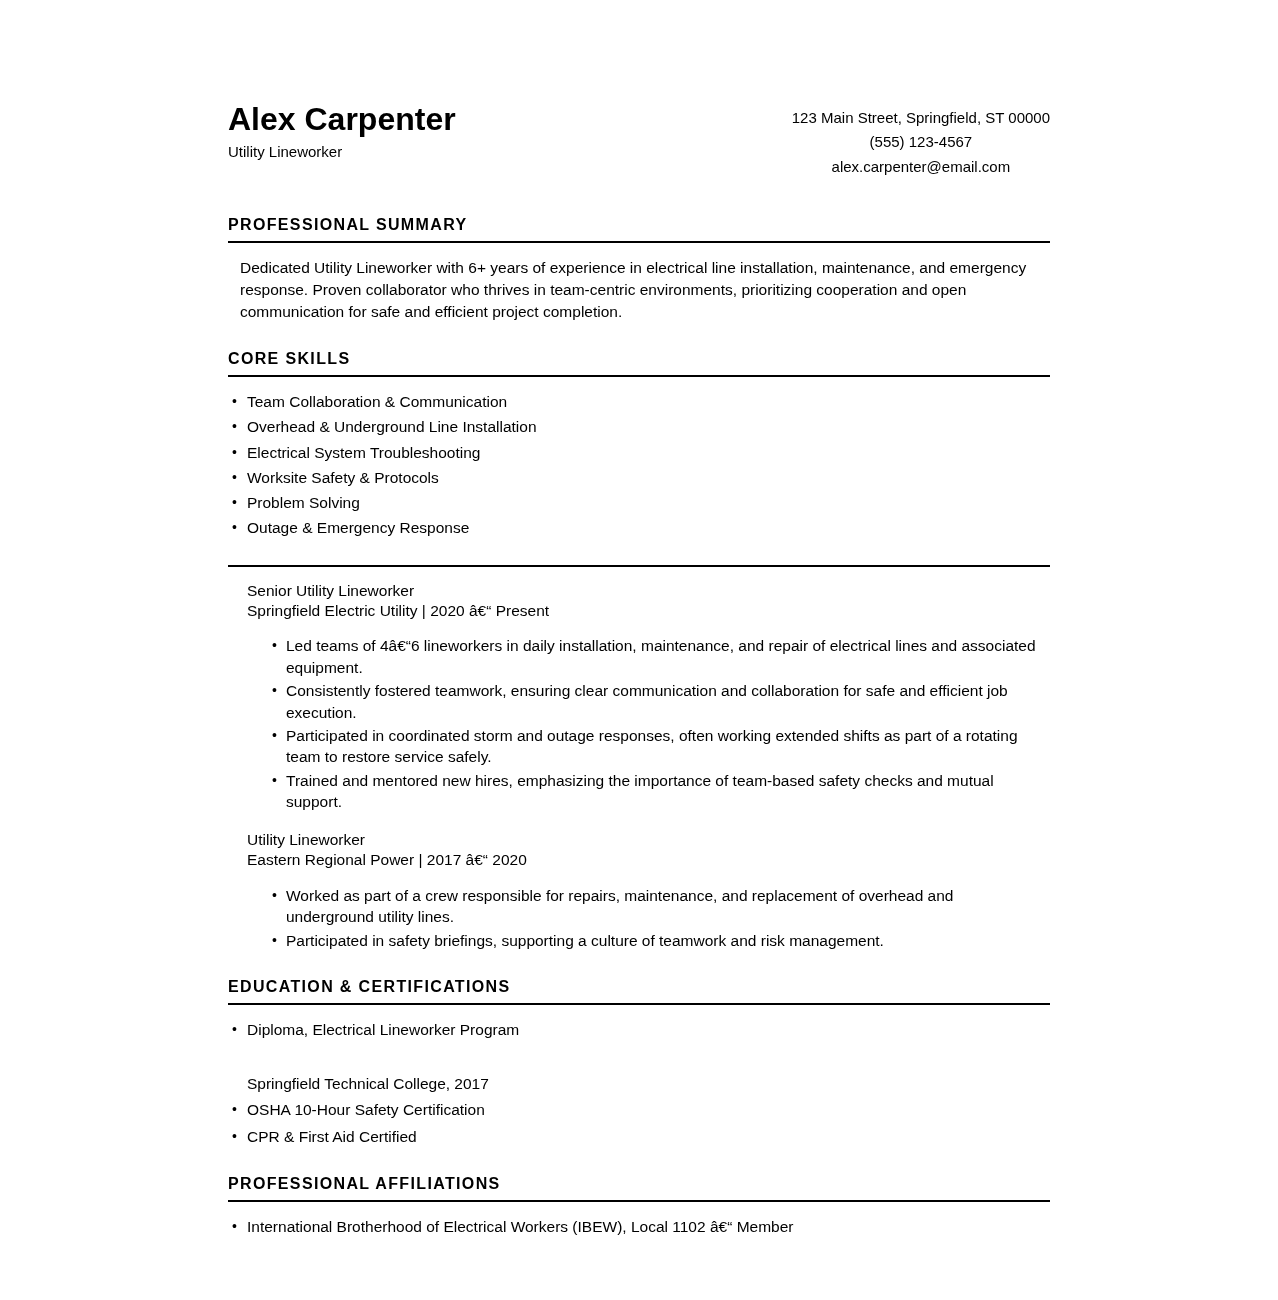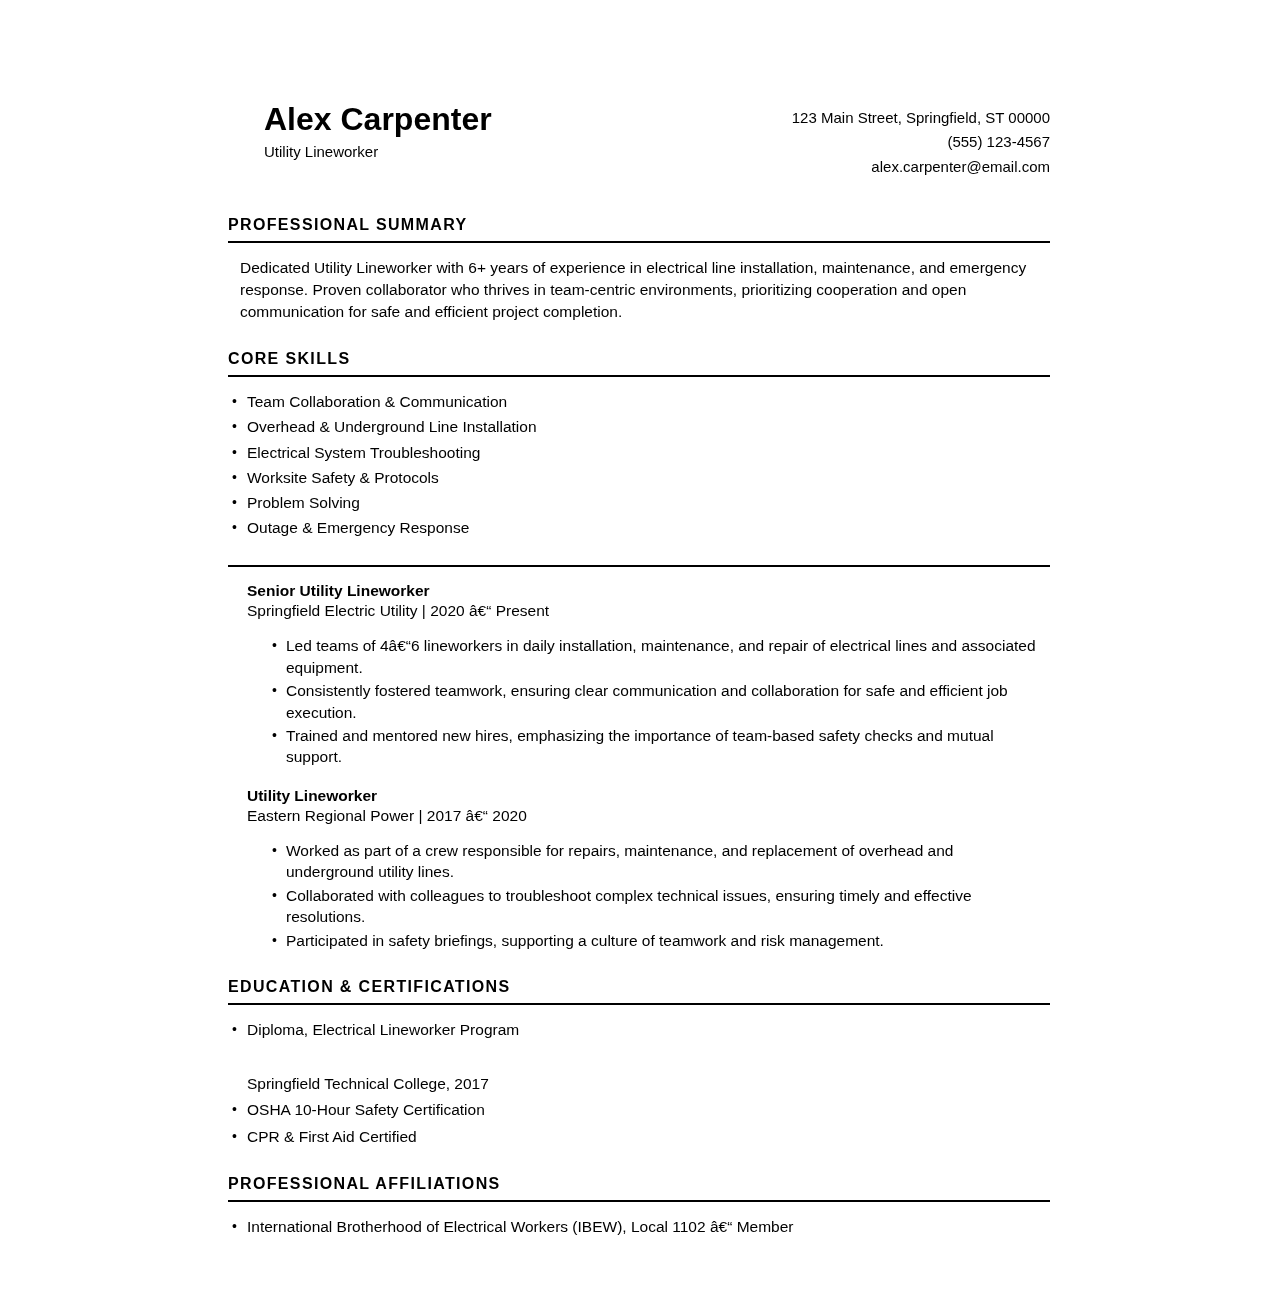--- a/index.html
+++ b/index.html
@@ -28,36 +28,36 @@
     width: 822px;
   }
 
   
   .resume-header {
     display: flex;
     align-items: flex-start;
     justify-content: space-between;
     margin-bottom: 36px;
   }
-  .identity { padding-top: 4px; margin-left: 36px; }
+  .identity { padding-top: 4px; }
   .name {
     font-size: 32px;
     font-weight: bold;
     line-height: 1.08;
     letter-spacing: 0px;
     margin: 0 0 6px 0;
   }
   .job-title-sub {
     font-size: 15px;
     font-weight: normal;
     line-height: 1.2;
     margin: 0;
   }
   .contact {
-    text-align: right;
+    text-align: center;
     font-size: 15px;
     line-height: 1.62;
     padding-top: 8px;
   }
   .contact div { white-space: nowrap; }
 
   
   .section { margin-bottom: 26px; }
   .section-title {
     font-size: 16px;
@@ -104,21 +104,21 @@
   ul.skills > li { margin-bottom: 3px; }
 
   
   .job { margin-bottom: 18px; }
   .job:last-child { margin-bottom: 0; }
   .job-heading {
     padding-left: 19px;
   }
   .job-title {
     font-size: 15.5px;
-    font-weight: bold;
+    font-weight: normal;
     line-height: 1.28;
     margin: 0;
   }
   .job-meta {
     font-size: 15.5px;
     line-height: 1.32;
     margin: 0;
   }
   ul.job-bullets {
     list-style: none;
@@ -184,31 +184,31 @@
       <hr class="section-rule">
       <div id="experience-list">
           <div class="job">
             <div class="job-heading">
               <p class="job-title">Senior Utility Lineworker</p>
               <p class="job-meta">Springfield Electric Utility | 2020 â€“ Present</p>
             </div>
             <ul class="job-bullets">
               <li>Led teams of 4â€“6 lineworkers in daily installation, maintenance, and repair of electrical lines and associated equipment.</li>
               <li>Consistently fostered teamwork, ensuring clear communication and collaboration for safe and efficient job execution.</li>
+              <li>Participated in coordinated storm and outage responses, often working extended shifts as part of a rotating team to restore service safely.</li>
               <li>Trained and mentored new hires, emphasizing the importance of team-based safety checks and mutual support.</li>
             </ul>
           </div>
           <div class="job">
             <div class="job-heading">
               <p class="job-title">Utility Lineworker</p>
               <p class="job-meta">Eastern Regional Power | 2017 â€“ 2020</p>
             </div>
             <ul class="job-bullets">
               <li>Worked as part of a crew responsible for repairs, maintenance, and replacement of overhead and underground utility lines.</li>
-              <li>Collaborated with colleagues to troubleshoot complex technical issues, ensuring timely and effective resolutions.</li>
               <li>Participated in safety briefings, supporting a culture of teamwork and risk management.</li>
             </ul>
           </div>
         </div>
     </div>
 
     <div class="section">
       <h2 class="section-title">EDUCATION &amp; CERTIFICATIONS</h2>
       <hr class="section-rule">
       <ul class="bullets" id="education-list">

